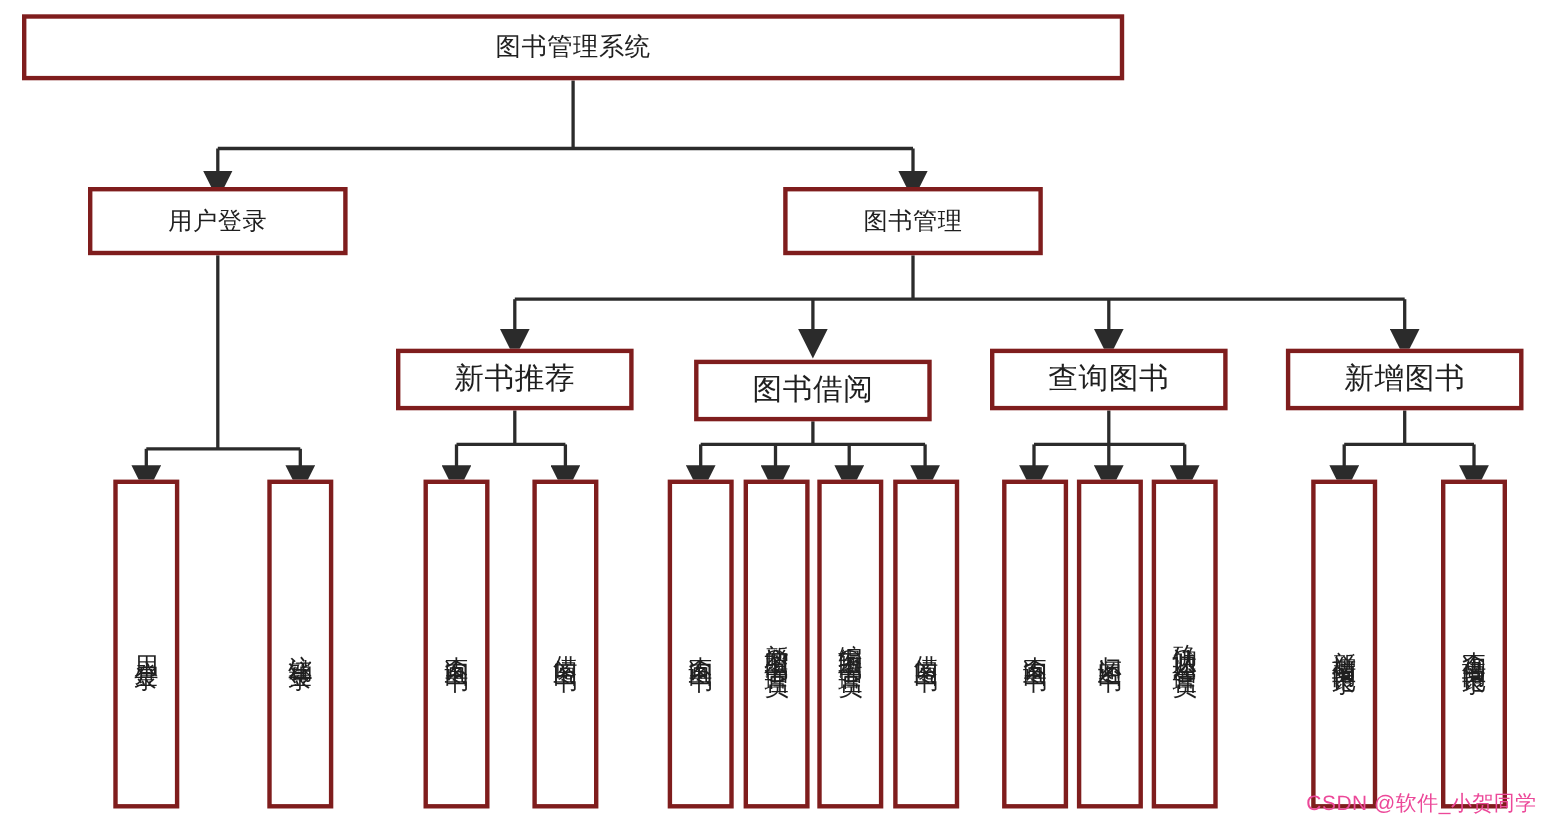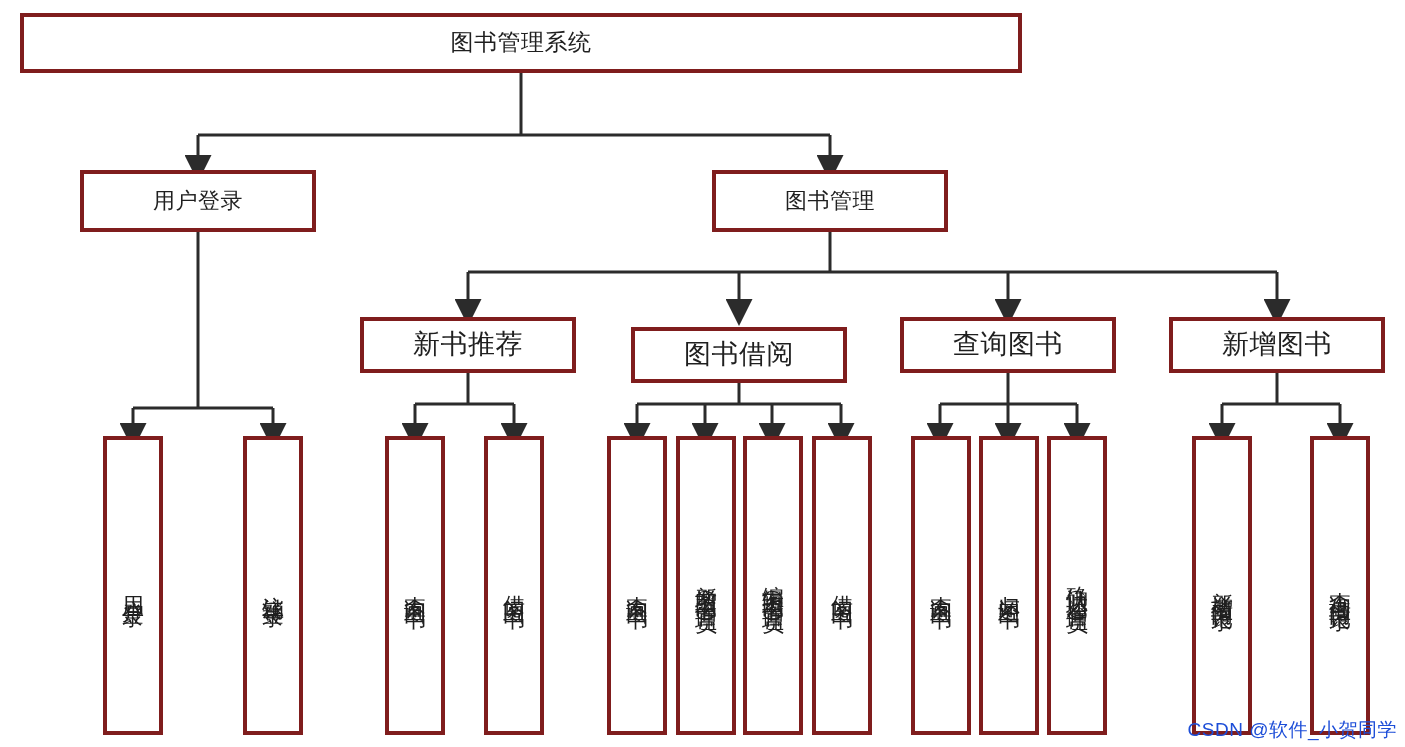--- a/index.html
+++ b/index.html
@@ -57,21 +57,21 @@
     text-orientation: upright;
     letter-spacing: 4px;
     line-height: 1;
     max-height: 268px;
   }
   #watermark {
     position: absolute;
     right: 8px;
     bottom: 4px;
     font-size: 19px;
-    color: #1d4ed8;
+    color: #ec4899;
     letter-spacing: 0.5px;
     z-index: 3;
     white-space: nowrap;
   }
 </style>
 </head>
 <body>
 
 <div id="diagram-root">
 

